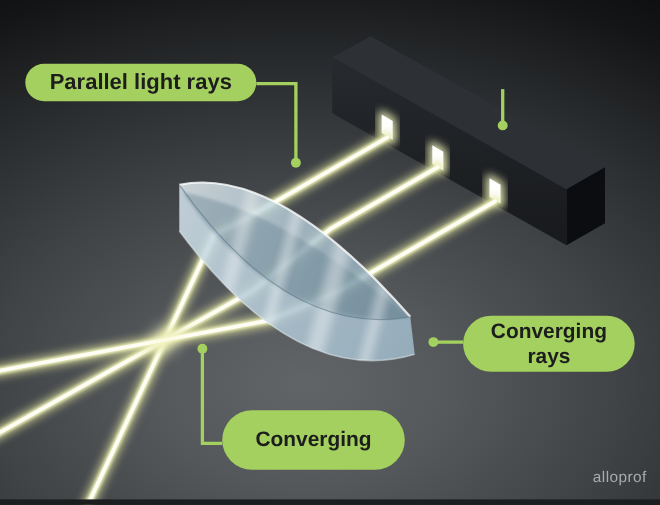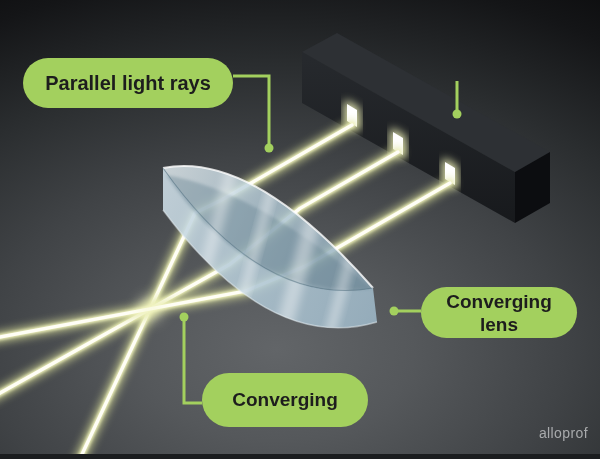--- a/index.html
+++ b/index.html
@@ -9,21 +9,21 @@
     background:radial-gradient(115% 100% at 46% 76%,
       #626568 0%, #55585b 20%, #404346 42%, #2a2d2f 62%, #141517 82%, #070708 100%);
   }
   .scene svg{position:absolute;left:0;top:0;z-index:1;}
   .pill{
     position:absolute;z-index:3;background:#a3d05e;color:#1d1d1d;
     font-weight:bold;border-radius:28px;display:flex;flex-direction:column;
     align-items:center;justify-content:center;text-align:center;
   }
   .pill span{display:block;white-space:nowrap;}
-  #pill-parallel{left:23px;top:58px;width:210px;height:50px;font-size:20px;}
+  #pill-parallel{left:23px;top:58px;width:210px;height:34px;font-size:20px;}
   #pill-source{left:380px;top:46px;width:157px;height:35px;font-size:20px;}
   #pill-lens{left:421px;top:287px;width:156px;height:51px;font-size:19px;line-height:23px;}
   #pill-rays{left:202px;top:373px;width:166px;height:54px;font-size:19px;line-height:24px;}
   .watermark{
     position:absolute;z-index:3;right:12px;top:425px;
     color:#a8aaac;font-size:14px;letter-spacing:0.4px;font-weight:500;
   }
   .bottom-strip{
     position:absolute;z-index:2;left:0;bottom:0;width:600px;height:5px;background:#1b1d1f;
   }
@@ -141,21 +141,21 @@
     </g>
   </svg>
 
   <div class="pill" id="pill-parallel">
     <span>Parallel light rays</span>
   </div>
 
 
   <div class="pill" id="pill-lens">
     <span>Converging</span>
-    <span>lens</span>
+    <span>rays</span>
   </div>
 
   <div class="pill" id="pill-rays">
     <span>Converging</span>
   </div>
 
   <div class="watermark">alloprof</div>
 
   <div class="bottom-strip"></div>
 </div>

